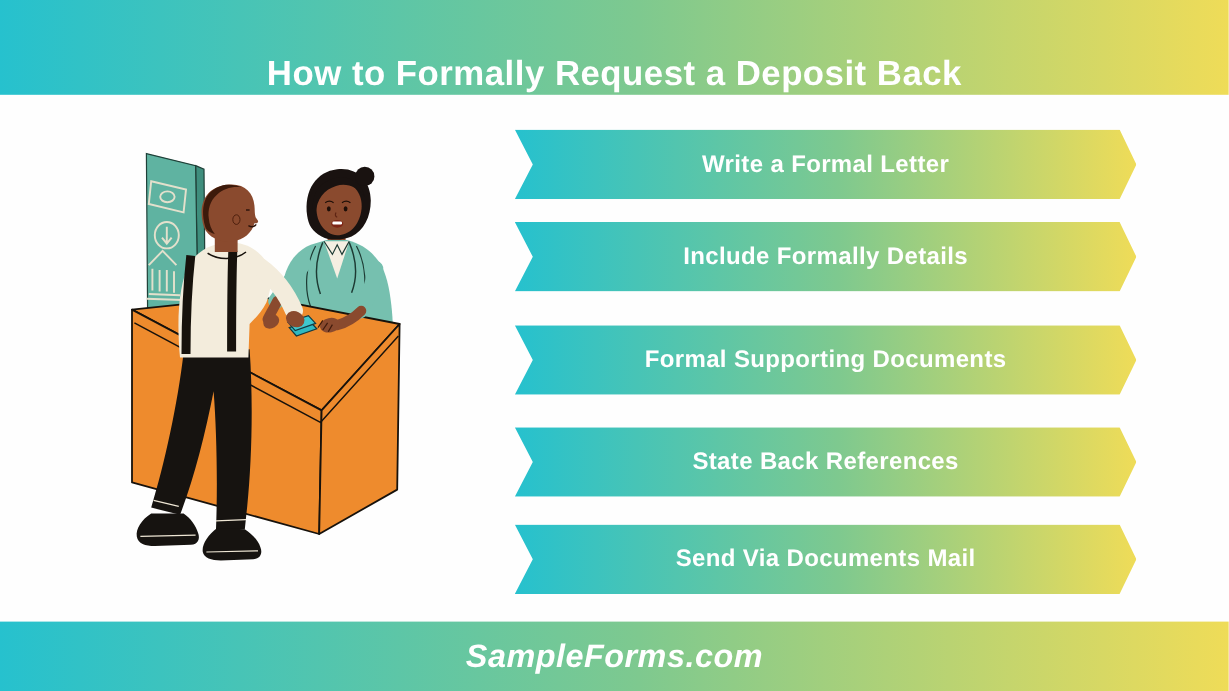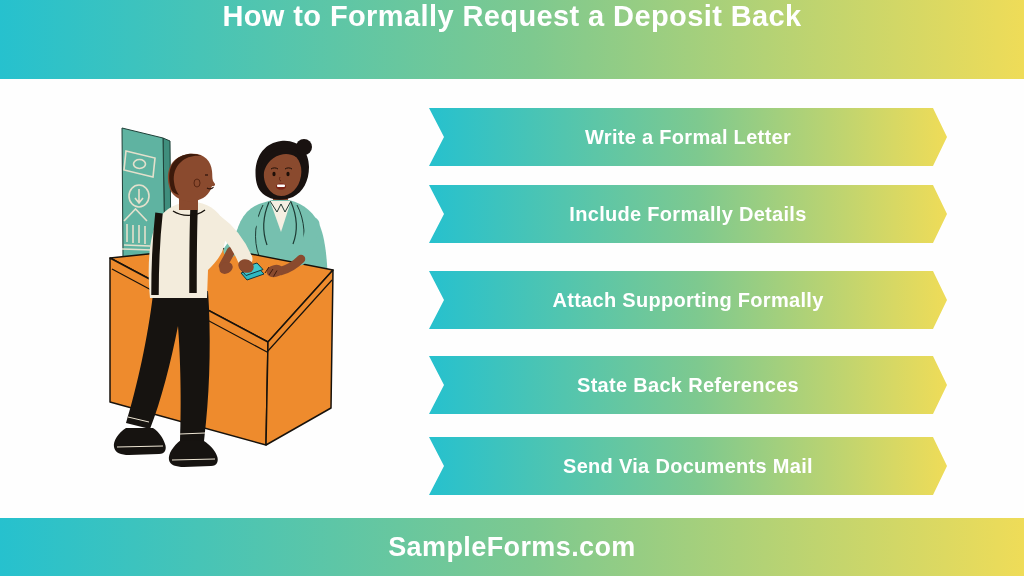--- a/index.html
+++ b/index.html
@@ -6,31 +6,31 @@
   body{
     width:1024px;height:576px;position:relative;overflow:hidden;
     background:#fefefe;
     font-family:"Liberation Sans","DejaVu Sans",sans-serif;
   }
   .grad{
     background:linear-gradient(90deg,#26c1ce 0%,#7ec98f 52%,#efdc58 100%);
   }
   .header{
     position:absolute;left:0;top:0;width:1024px;height:79px;
-    display:flex;align-items:flex-start;justify-content:center;
+    display:flex;align-items:flex-end;justify-content:center;
   }
   .header .title{
     color:#ffffff;font-size:29px;font-weight:800;letter-spacing:.4px;
   }
   .footer{
     position:absolute;left:0;top:518px;width:1024px;height:58px;
     display:flex;align-items:center;justify-content:center;
   }
   .footer .site{
-    color:#ffffff;font-size:27px;font-weight:800;letter-spacing:.4px;
+    color:#ffffff;font-size:27px;font-weight:800;letter-spacing:.4px;font-style:italic;
   }
   .arrow{
     position:absolute;left:429px;width:518px;height:58px;
     display:flex;align-items:center;justify-content:center;
     clip-path:polygon(0 0,calc(100% - 14px) 0,100% 50%,calc(100% - 14px) 100%,0 100%,15px 50%);
   }
   .arrow span{
     color:#ffffff;font-size:20px;font-weight:800;letter-spacing:.3px;
   }
   .a1{top:108px}.a2{top:185px}.a3{top:271px}.a4{top:356px}.a5{top:437px}
@@ -43,21 +43,21 @@
   <div class="title">How to Formally Request a Deposit Back</div>
 </div>
 
 <div class="arrow grad a1">
   <span>Write a Formal Letter</span>
 </div>
 <div class="arrow grad a2">
   <span>Include Formally Details</span>
 </div>
 <div class="arrow grad a3">
-  <span>Attach Supporting Formally</span>
+  <span>Formal Supporting Documents</span>
 </div>
 <div class="arrow grad a4">
   <span>State Back References</span>
 </div>
 <div class="arrow grad a5">
   <span>Send Via Documents Mail</span>
 </div>
 
 <svg class="illustration" viewBox="0 0 360 420" aria-hidden="true">
 

